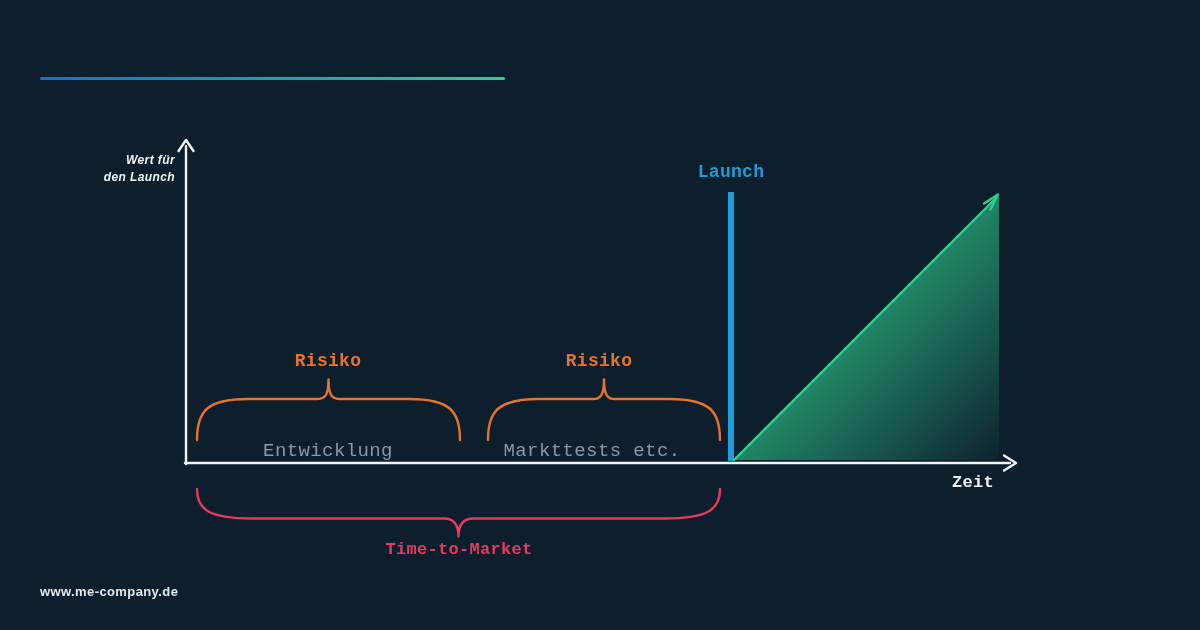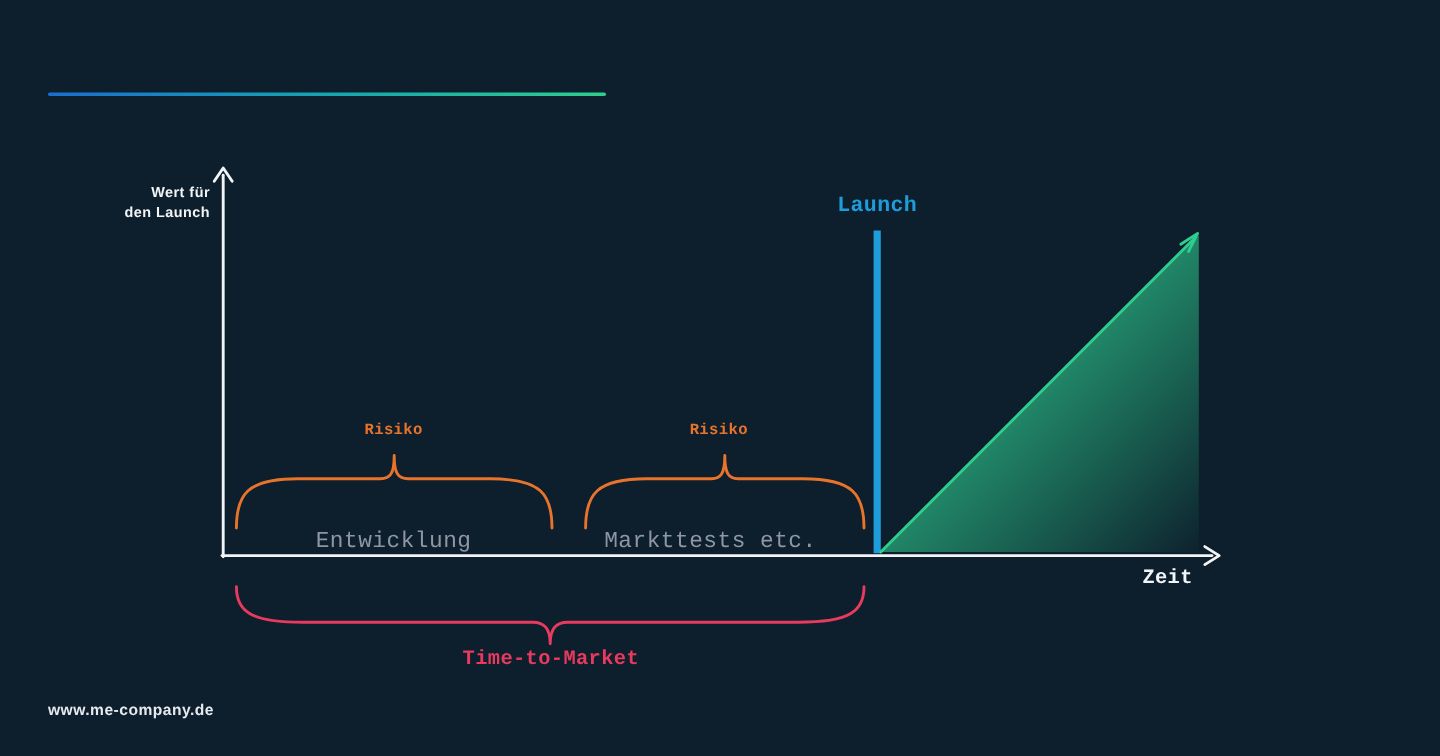--- a/index.html
+++ b/index.html
@@ -23,23 +23,24 @@
     background:linear-gradient(90deg, var(--underline_blue,#1a6fd0) 0%, #17a9ac 55%, var(--green,#2ece8f) 100%);
     border-radius:2px;
   }
   .diagram-svg{position:absolute; left:0; top:0;}
   .lbl{position:absolute; white-space:nowrap;}
   .centered{transform:translateX(-50%);font-family:Liberation Mono, monospace;}
   .y-axis-label{
     left:40px; top:152px; width:135px; text-align:right;
     font-size:12px; font-weight:700; line-height:17px; letter-spacing:0.4px;
     color:var(--text,#f2f5f7);
+    font-style:italic;
   }
   .launch-label{left:731px; top:162px; font-size:18px; font-weight:600; letter-spacing:0.3px; color:var(--blue,#1f9cda);}
-  .risk-label{top:351px; font-size:13px; font-weight:600; letter-spacing:0.3px; color:var(--orange,#e8742c);}
+  .risk-label{top:351px; font-size:18px; font-weight:600; letter-spacing:0.3px; color:var(--orange,#e8742c);}
   .risk-1{left:328px;} .risk-2{left:599px;}
   .phase-label{top:440px; font-size:19px; font-weight:400; letter-spacing:0.4px; color:var(--muted,#8d96a1);}
   .phase-1{left:328px;} .phase-2{left:592px;}
   .x-axis-label{left:973px; top:473px; font-size:17px; font-weight:700; letter-spacing:0.3px; color:var(--text,#f2f5f7);}
   .ttm-label{left:459px; top:540px; font-size:17px; font-weight:600; letter-spacing:0.3px; color:var(--red,#e73a5e);text-align:right;}
   .footer-url{left:40px; top:584px; font-size:13px; font-weight:700; letter-spacing:0.4px; color:#e6eaed;}
 </style>
 </head>
 <body>
 

